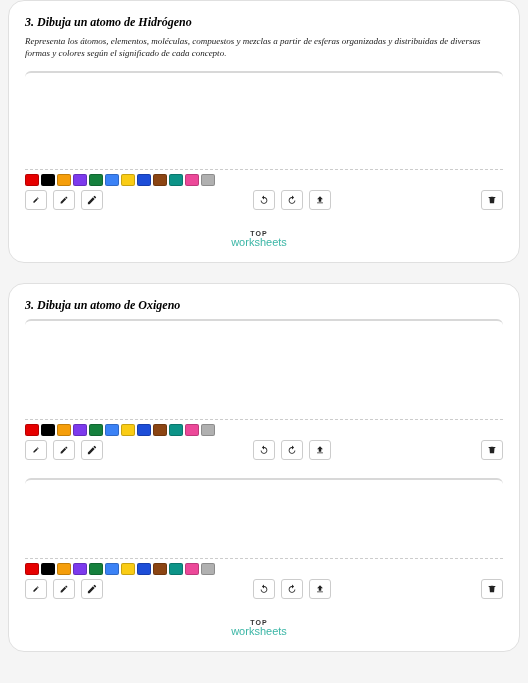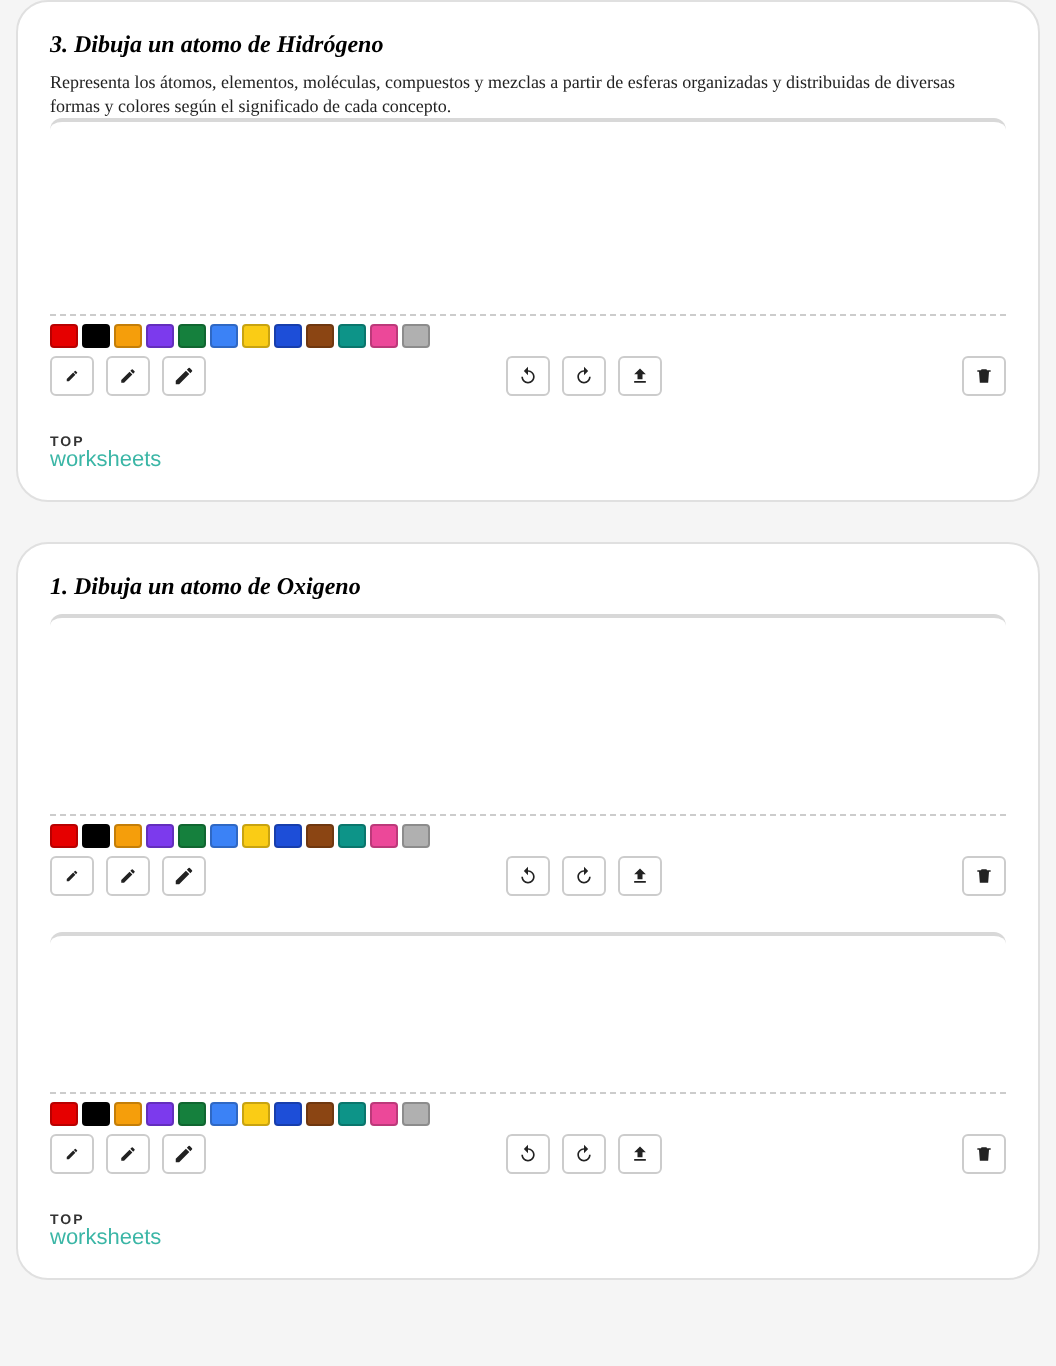--- a/index.html
+++ b/index.html
@@ -20,22 +20,23 @@
   }
   .q-title {
     font-size: 12px;
     font-weight: bold;
     font-style: italic;
     margin-bottom: 6px;
     color: #000;
   }
   .q-desc {
     font-size: 9px;
+    font-style: italic;
     color: #222;
-    margin-bottom: 0;
+    margin-bottom: 12px;
     line-height: 1.3;
   }
   .canvas {
     width: 100%;
     border-top: 2px solid #d8d8d8;
     border-top-left-radius: 6px;
     border-top-right-radius: 6px;
     background: #fff;
   }
   .canvas-a { height: 98px; }
@@ -75,21 +76,21 @@
     justify-content: center;
     cursor: pointer;
     font-size: 10px;
     color: #333;
   }
   .tool-btn svg { width: 10px; height: 10px; }
   .spacer { flex: 1; }
   .center-group { display: flex; gap: 6px; }
   .right-group { margin-left: auto; }
   .watermark {
-    text-align: left;
+    text-align: center;
     font-family: Arial, sans-serif;
     font-size: 9px;
     line-height: 1;
     color: #888;
     padding: 2px 10px 6px 0;
   }
   .watermark .wm-top {
     font-size: 7px;
     letter-spacing: 1px;
     color: #333;
@@ -168,21 +169,21 @@
           </div>
         </div>
       </div>
       <div class="watermark">
         <div class="wm-top">TOP</div>
         <div class="wm-bot">worksheets</div>
       </div>
     </div>
     <div class="card">
       <div class="section-block">
-        <div class="q-title">1. Dibuja un atomo de Oxigeno</div>
+        <div class="q-title">3. Dibuja un atomo de Oxigeno</div>
         <div class="canvas canvas-b"></div>
         <hr class="dashed-sep">
         <div class="palette">
           <div class="swatch" style="background:#e60000"></div>
           <div class="swatch" style="background:#000000"></div>
           <div class="swatch" style="background:#f59e0b"></div>
           <div class="swatch" style="background:#7c3aed"></div>
           <div class="swatch" style="background:#15803d"></div>
           <div class="swatch" style="background:#3b82f6"></div>
           <div class="swatch" style="background:#facc15"></div>

